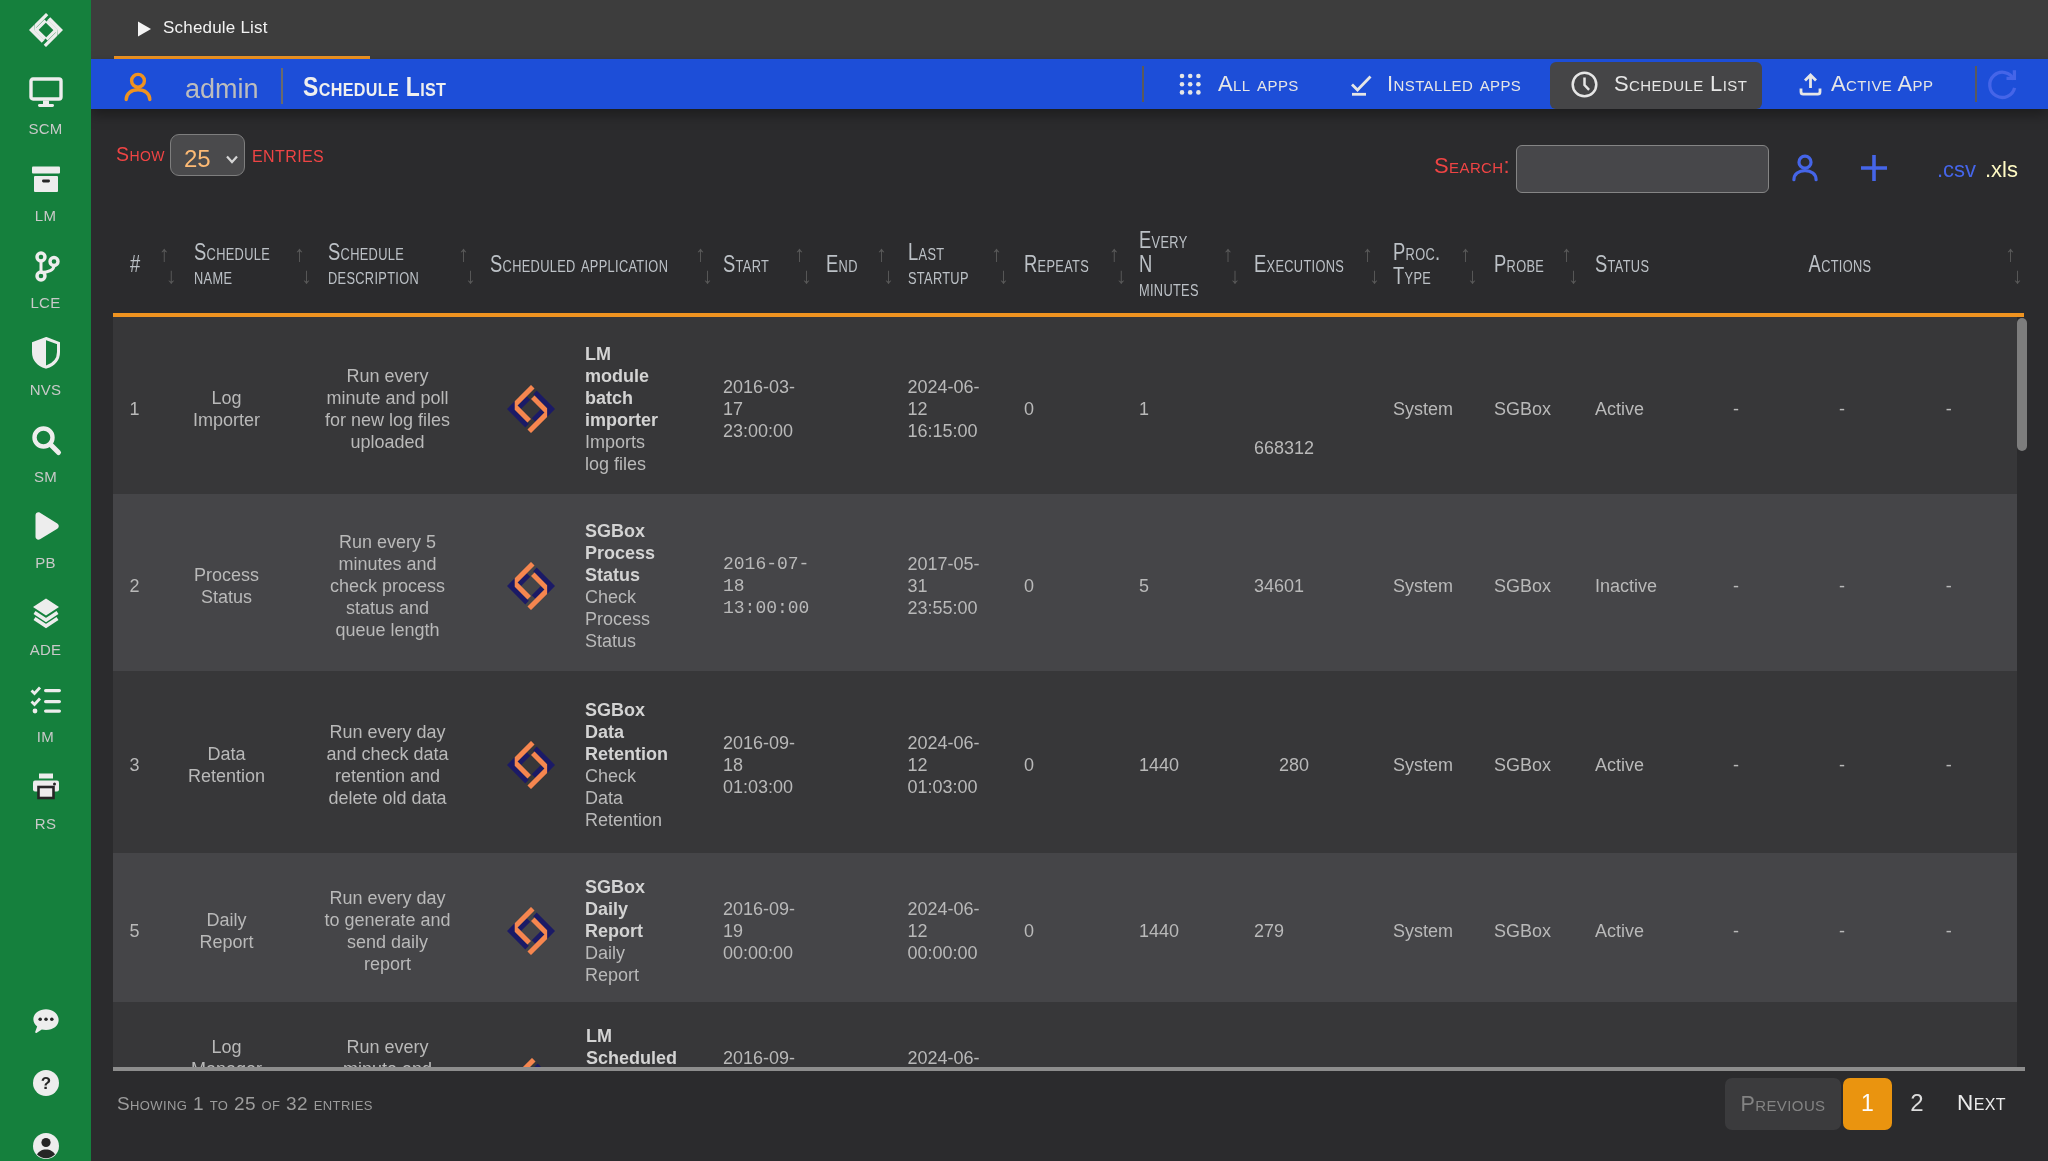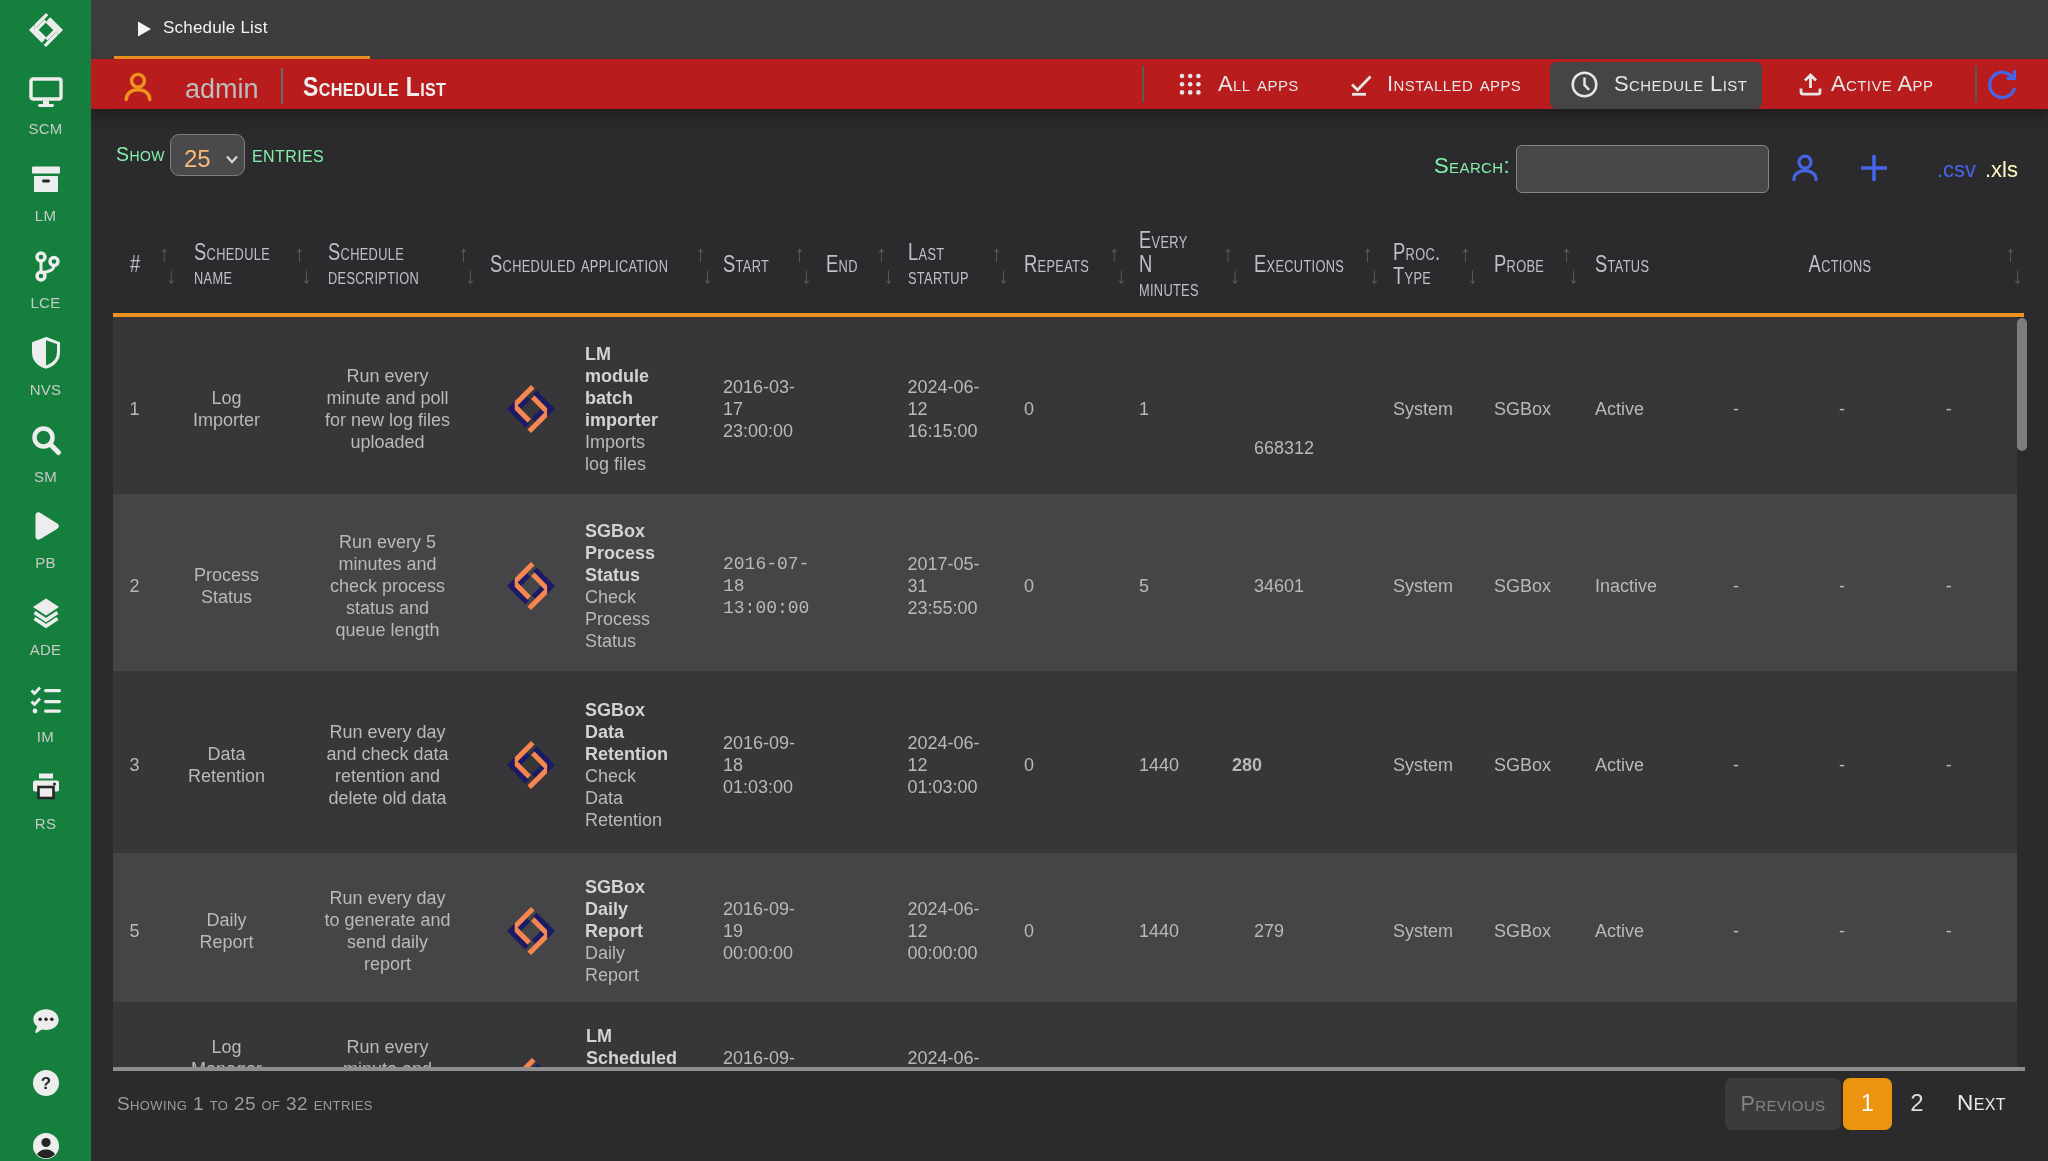--- a/index.html
+++ b/index.html
@@ -2,27 +2,27 @@
 <html><head><meta charset="utf-8">
 <style>
 * { margin:0; padding:0; box-sizing:border-box; }
 html,body { width:2048px; height:1161px; overflow:hidden; background:#2b2b2d;
   font-family:"Liberation Sans", sans-serif; }
 #sidebar { position:absolute; left:0; top:0; width:91px; height:1161px; background:#15803d; z-index:5; }
 .sit { position:absolute; left:0; width:91px; text-align:center; }
 .sic { height:40px; display:flex; align-items:center; justify-content:center; }
 .slab { font-size:15px; color:#c9c9c9; margin-top:8px; letter-spacing:.3px; }
 #tabbar { position:absolute; left:91px; top:0; width:1957px; height:59px; background:#3d3d3d; }
-#appbar { position:absolute; left:91px; top:59px; width:1957px; height:50px; background:#b91c1c;
+#appbar { position:absolute; left:91px; top:59px; width:1957px; height:50px; background:#1d4ed8;
   box-shadow:0 6px 12px rgba(0,0,0,.35); }
 .hbox { position:absolute; top:3px; height:47px; }
 .mlab { position:absolute; top:12px; font-size:22px; color:#e6e6e6; letter-spacing:.4px;
   font-variant:small-caps; font-weight:500; }
 .sc { font-variant:small-caps; letter-spacing:.4px; }
-.mut { color:#86efac; }
+.mut { color:#ef4444; }
 .hc { position:absolute; top:0; height:91px; display:flex; flex-direction:column; justify-content:center;
   font-size:23px; line-height:24px; color:#bcc1c6; font-weight:400; transform:scaleX(.8); transform-origin:left center; }
 .hcc { text-align:center; align-items:center; transform-origin:center center !important; transform:scaleX(.8); }
 .arr { position:absolute; font-size:22px; color:#595959; }
 .row { position:absolute; left:113px; width:1904px; overflow:hidden; color:#b9b9b9;
   font-size:18px; line-height:22px; }
 .cell { position:absolute; top:0; height:100%; display:flex; align-items:center; padding-top:6px; }
 .cc { justify-content:center; text-align:center; }
 .cellc { position:absolute; font-size:18px; line-height:22px; color:#b9b9b9; }
 .ab { font-weight:bold; color:#d3d3d3; }
@@ -352,21 +352,21 @@
           <div class="ab">SGBox<br>Data<br>Retention</div>
           <div>Check<br>Data<br>Retention</div>
         </div>
       </div>
     </div>
     <div class="cell" style="left:594px;width:99px;padding-left:16px;">2016-09-<br>18<br>01:03:00</div>
     <div class="cell" style="left:693px;width:83px;padding-left:16px;"></div>
     <div class="cell" style="left:777px;width:120px;padding-left:17.5px;">2024-06-<br>12<br>01:03:00</div>
     <div class="cell" style="left:895px;width:113px;padding-left:16px;">0</div>
     <div class="cell" style="left:1010px;width:115px;padding-left:16px;">1440</div>
-    <div class="cell" style="left:1103px;width:135px;padding-left:16px;font-weight:bold;">280</div>
+    <div class="cell" style="left:1150px;width:135px;padding-left:16px;">280</div>
     <div class="cell" style="left:1264px;width:104px;padding-left:16px;">System</div>
     <div class="cell" style="left:1365px;width:100px;padding-left:16px;">SGBox</div>
     <div class="cell" style="left:1466px;width:140px;padding-left:16px;">Active</div>
     <div class="cell" style="left:1604px;width:106px;padding-left:16px;">-</div>
     <div class="cell" style="left:1710px;width:106px;padding-left:16px;">-</div>
     <div class="cell" style="left:1816px;width:88px;padding-left:16.8px;">-</div>
   </div>
 <div class="row" style="top:853px;height:149px;background:#454548">
     <div class="cell" style="left:0px;width:65px;padding-left:16.5px;">5</div>
     <div class="cell cc" style="left:28px;width:171px;">Daily<br>Report</div>

